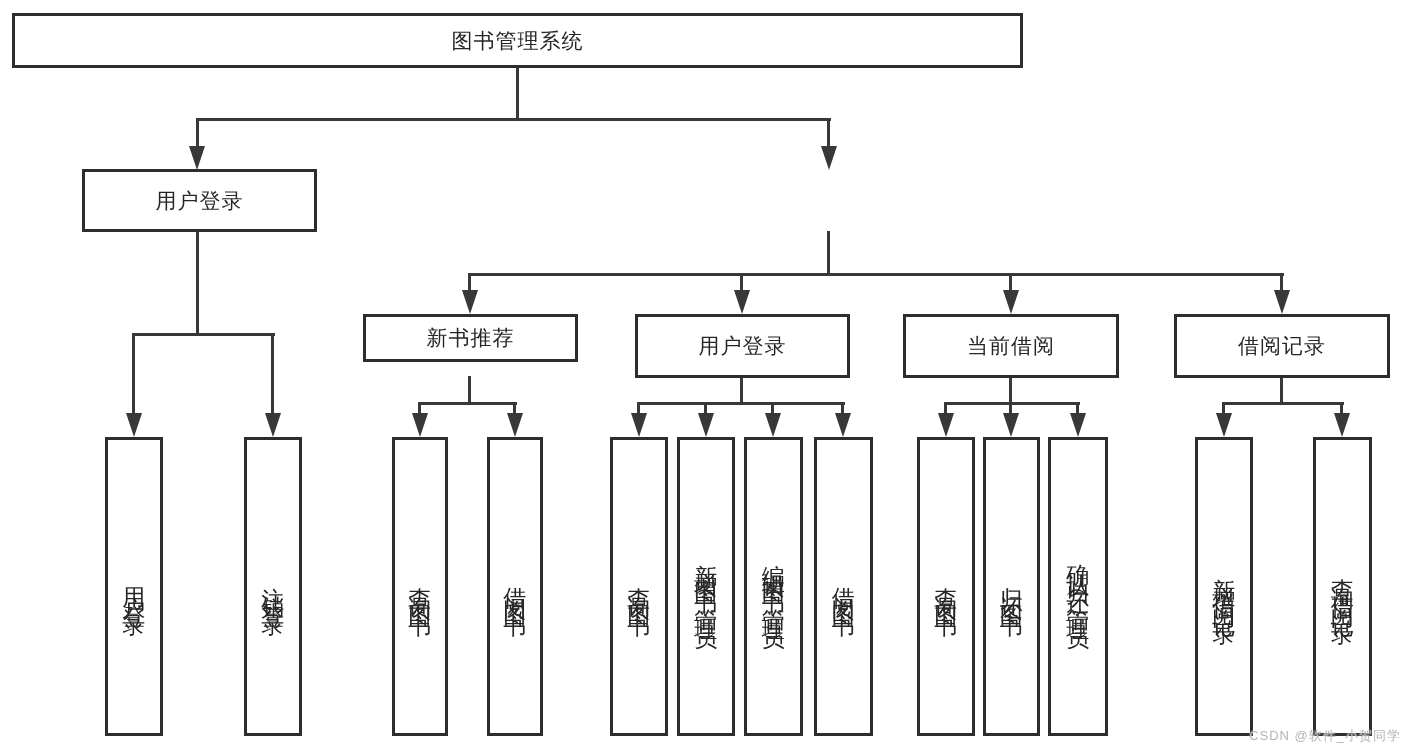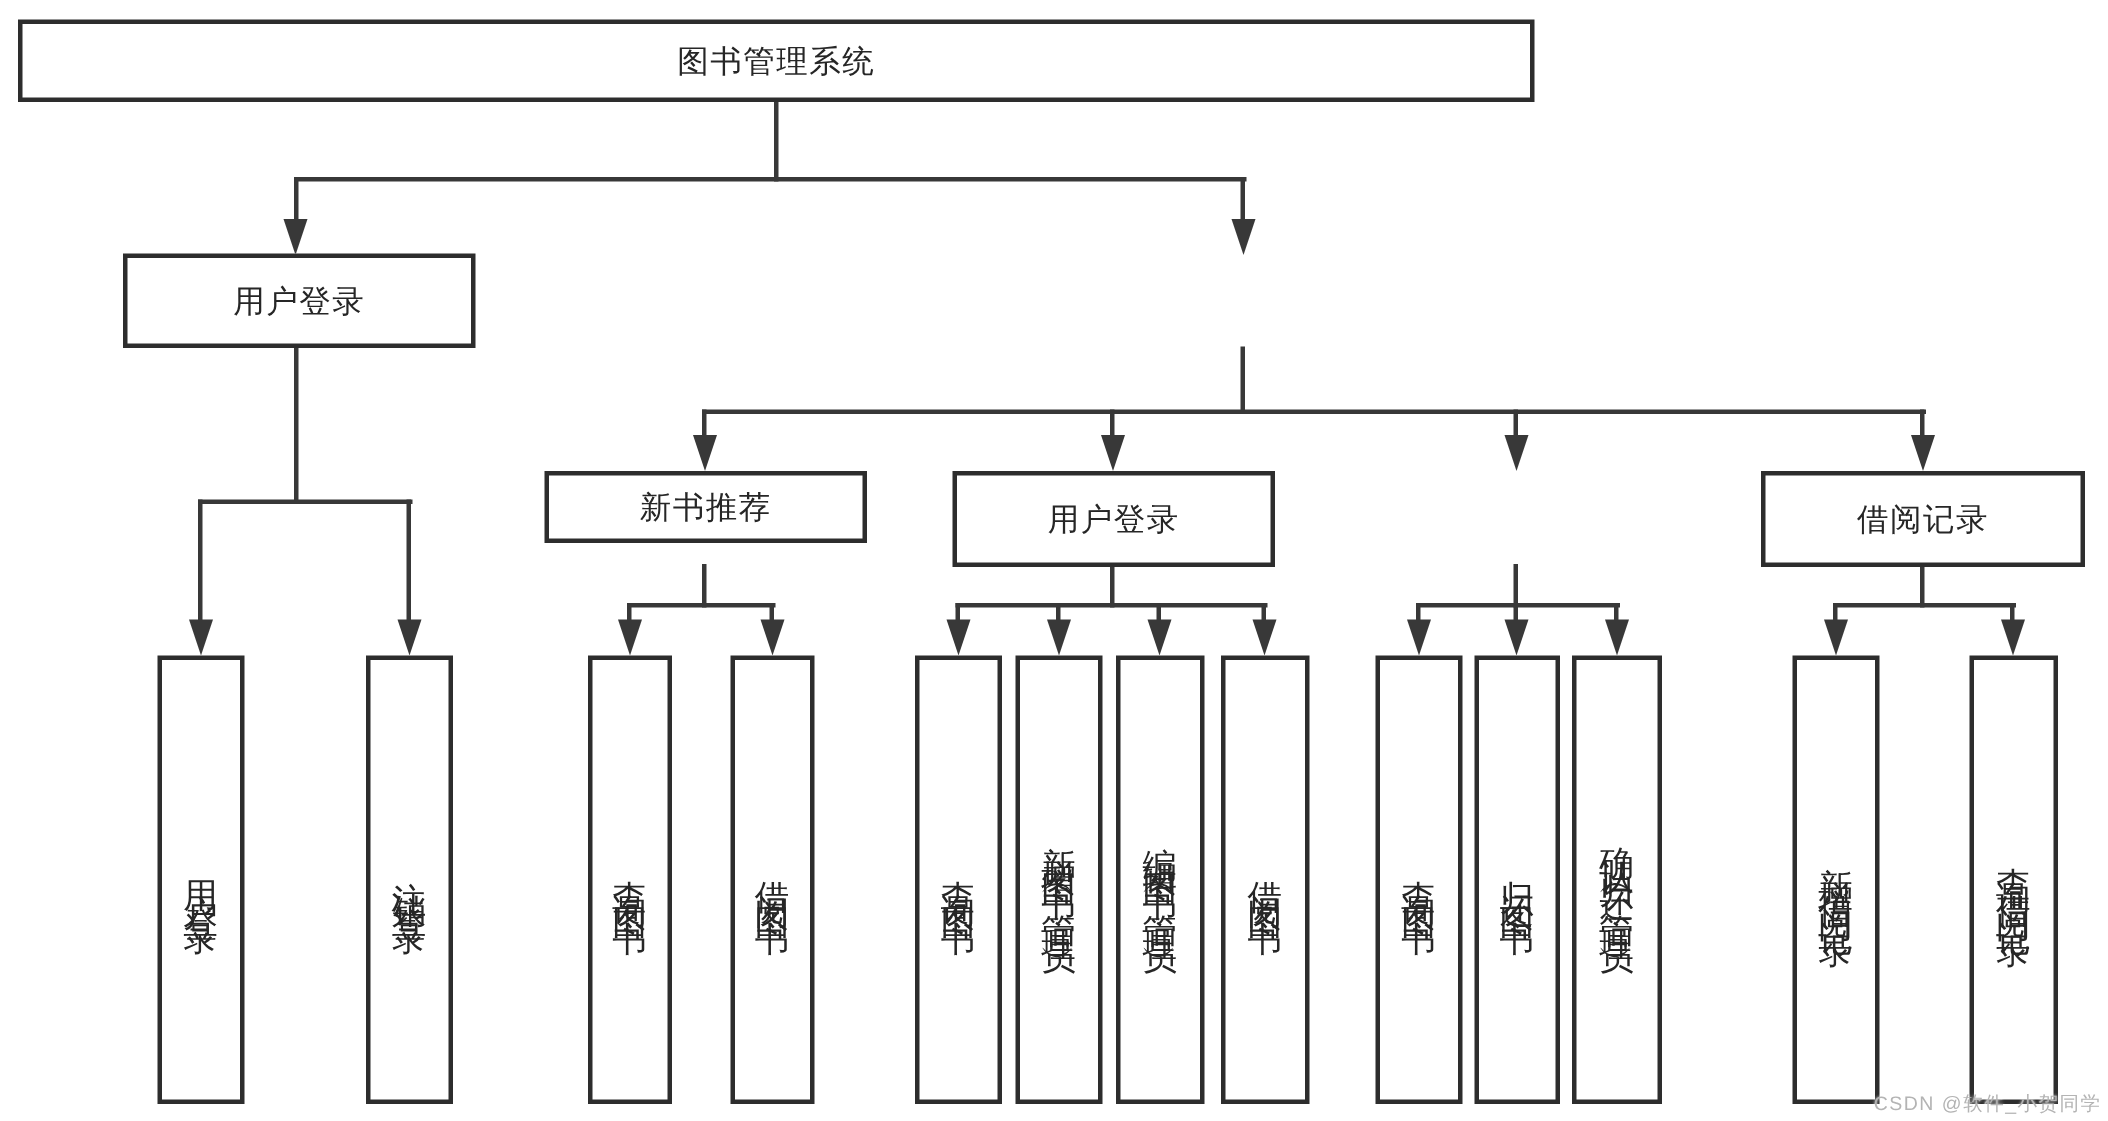--- a/index.html
+++ b/index.html
@@ -37,20 +37,23 @@
 
   <div class="node" style="left:82px;top:169px;width:235px;height:63px">
     <span class="lbl">用户登录</span>
   </div>
 
   <div class="node" style="left:363px;top:314px;width:215px;height:48px">
     <span class="lbl">新书推荐</span>
   </div>
   <div class="node" style="left:635px;top:314px;width:215px;height:64px">
     <span class="lbl">用户登录</span>
+  </div>
+  <div class="node" style="left:903px;top:314px;width:216px;height:64px">
+    <span class="lbl">当前借阅</span>
   </div>
   <div class="node" style="left:1174px;top:314px;width:216px;height:64px">
     <span class="lbl">借阅记录</span>
   </div>
 
   <div class="node leaf" style="left:105px;top:437px;width:58px;height:299px">
     <span class="lbl">用户登录</span>
   </div>
   <div class="node leaf" style="left:244px;top:437px;width:58px;height:299px">
     <span class="lbl">注销登录</span>

